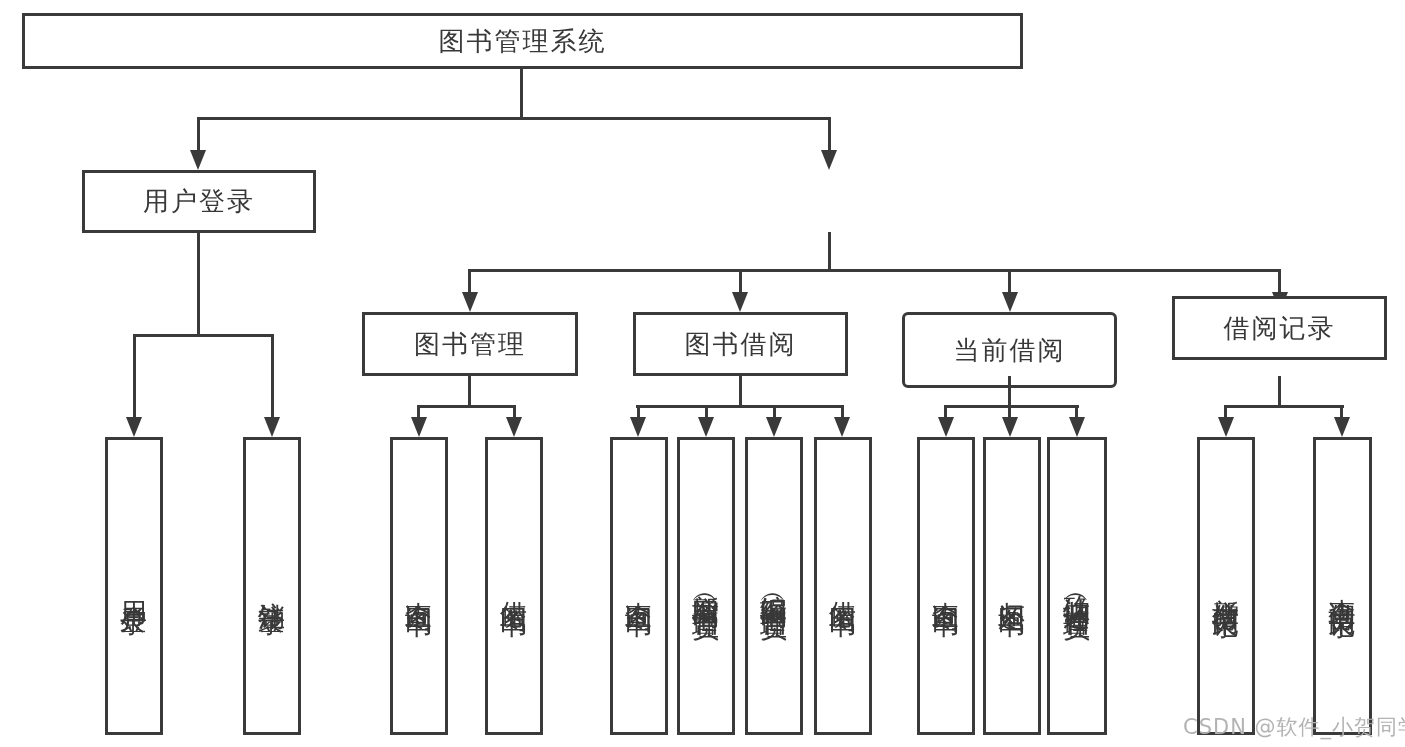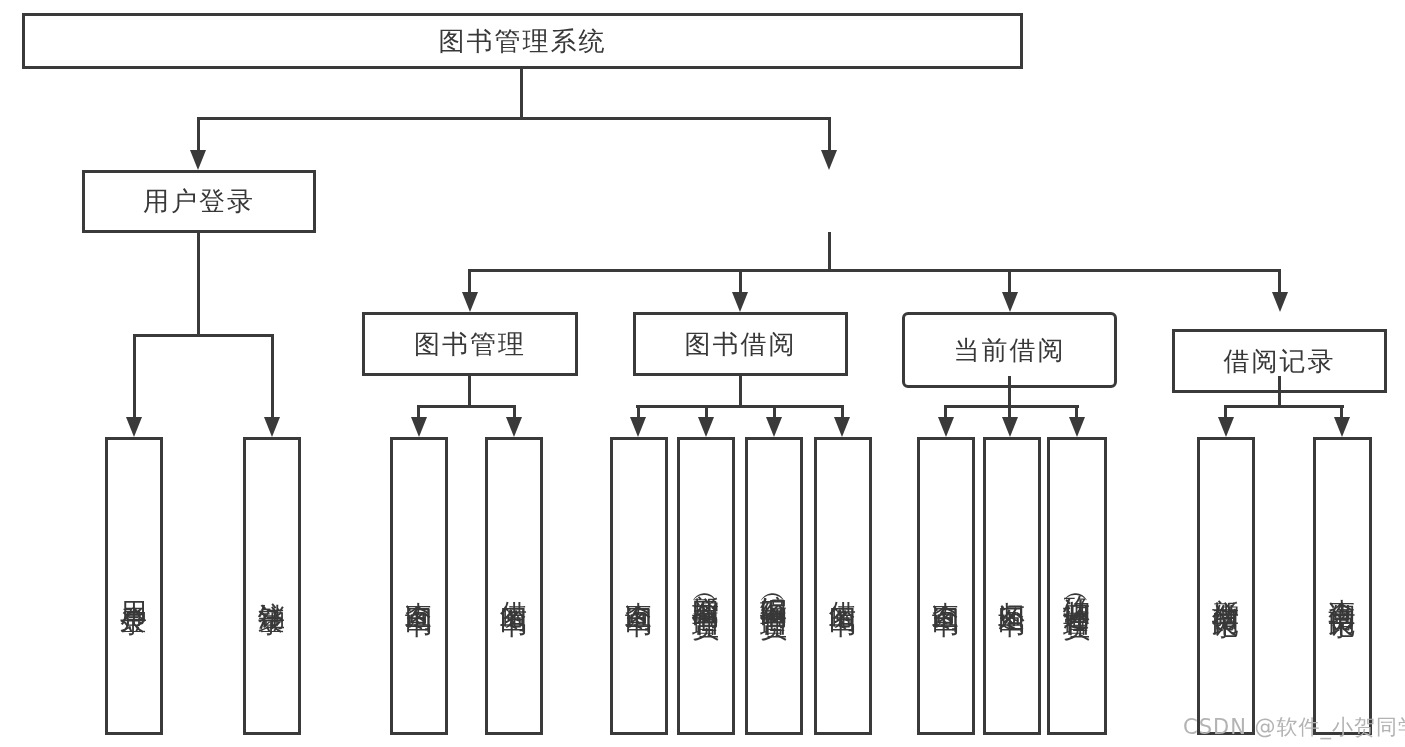--- a/index.html
+++ b/index.html
@@ -116,21 +116,21 @@
 
   <div class="node" style="left:362px; top:312px; width:216px; height:64px;">
     <span>图书管理</span>
   </div>
   <div class="node" style="left:633px; top:312px; width:215px; height:64px;">
     <span>图书借阅</span>
   </div>
   <div class="node" style="left:902px; top:312px; width:215px; height:76px;border-radius:6px;">
     <span>当前借阅</span>
   </div>
-  <div class="node" style="left:1172px; top:329px; width:215px; height:64px;">
+  <div class="node" style="left:1172px; top:296px; width:215px; height:64px;">
     <span>借阅记录</span>
   </div>
 
   <div class="vline" style="left:468px; top:376px; height:31px;"></div>
   <div class="hline" style="left:417px; top:405px; width:99px;"></div>
   <div class="vline" style="left:417px; top:405px; height:14px;"></div>
   <div class="arrow" style="left:411px; top:417px;"></div>
   <div class="vline" style="left:513px; top:405px; height:14px;"></div>
   <div class="arrow" style="left:506px; top:417px;"></div>
 

